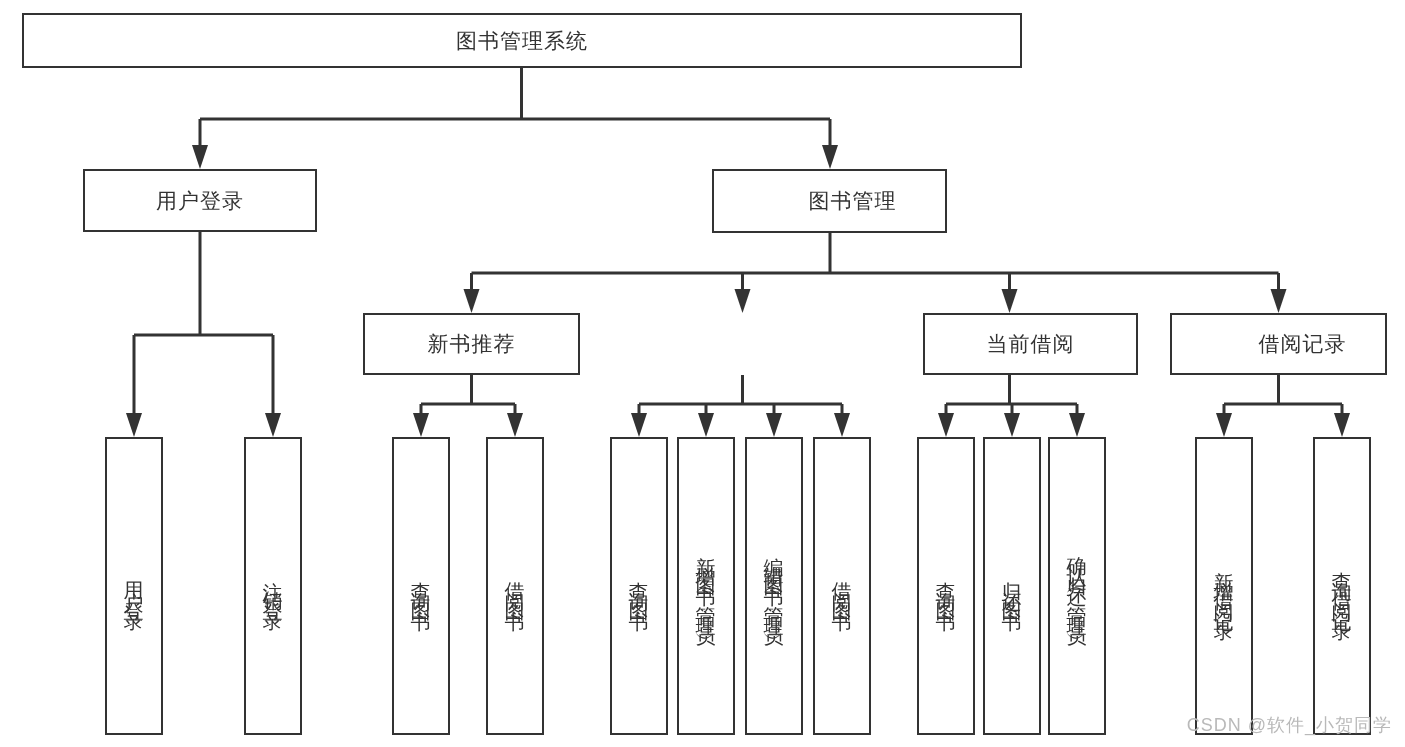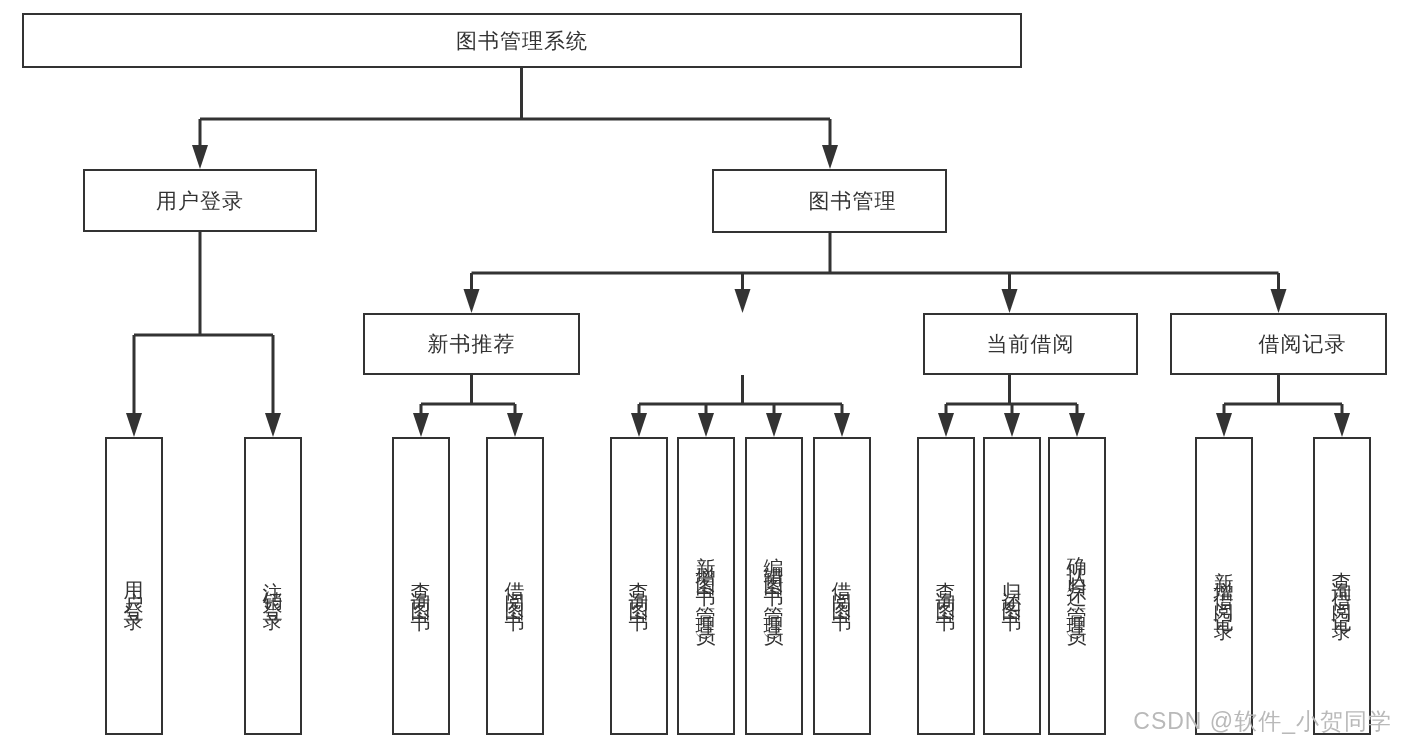--- a/index.html
+++ b/index.html
@@ -37,21 +37,21 @@
     text-orientation: mixed;
     font-size: 20px;
     letter-spacing: 10px;
     line-height: 1;
     white-space: nowrap;
   }
   .watermark {
     position: absolute;
     right: 13px;
     bottom: 10px;
-    font-size: 23px;
+    font-size: 18px;
     letter-spacing: 1px;
     color: #b9b9b9;
     z-index: 10;
     white-space: nowrap;
   }
 </style>
 </head>
 <body>
 
 <div id="canvas">

